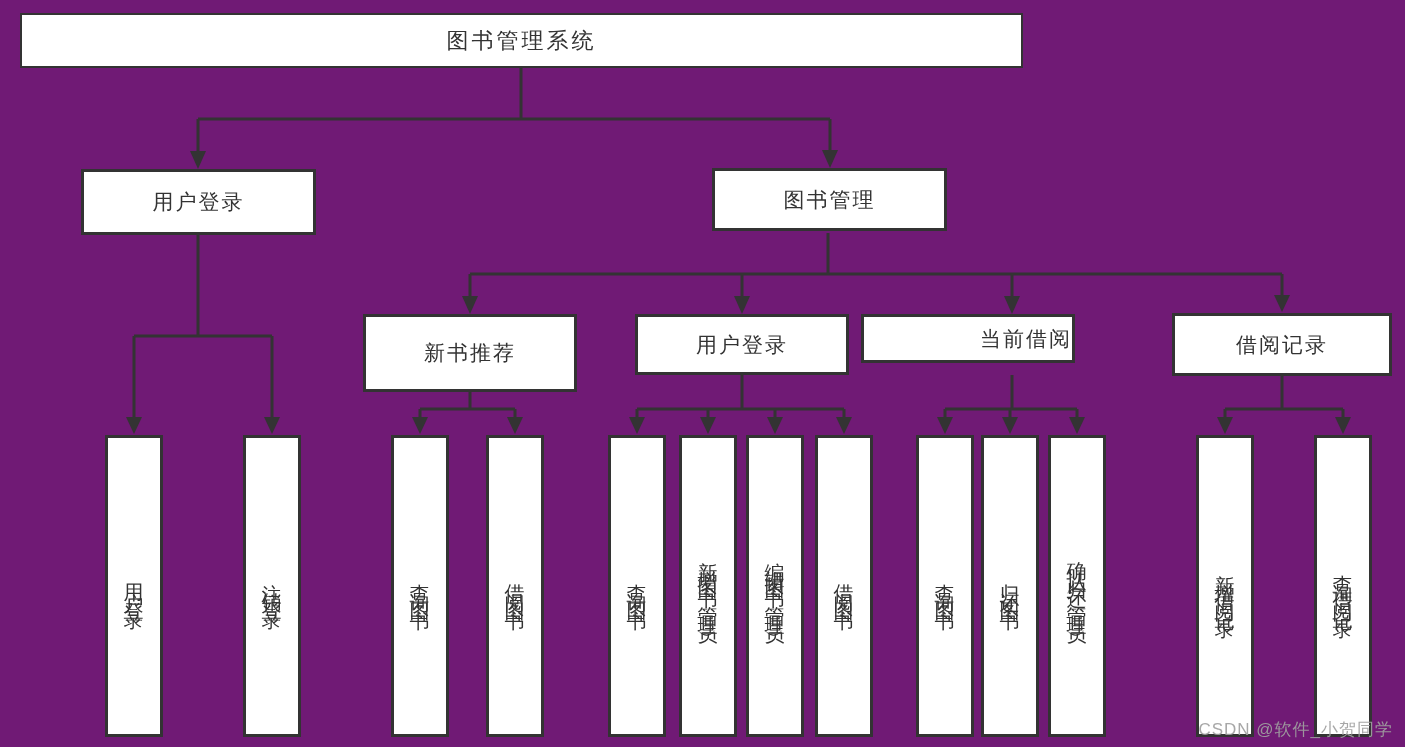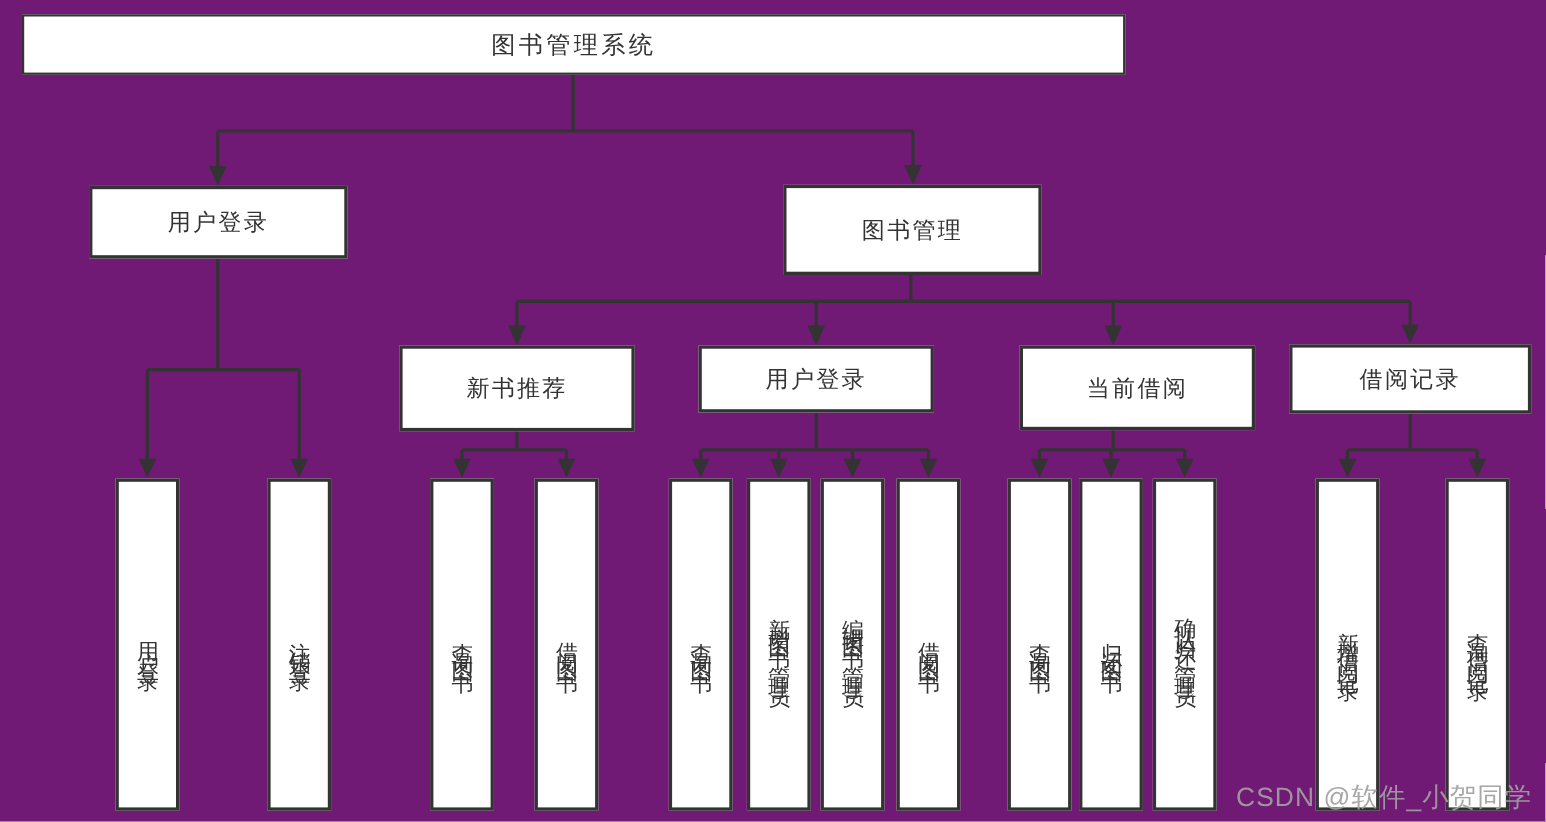--- a/index.html
+++ b/index.html
@@ -46,21 +46,21 @@
     text-orientation: mixed;
     font-size: 20px;
     letter-spacing: 9px;
     line-height: 1;
     white-space: nowrap;
   }
   .watermark {
     position: absolute;
     right: 12px;
     bottom: 6px;
-    font-size: 24px;
+    font-size: 17px;
     color: rgba(160, 160, 160, 0.92);
     letter-spacing: 1px;
     z-index: 10;
   }
 </style>
 </head>
 <body>
 
 <div class="canvas">
 
@@ -104,31 +104,31 @@
     </g>
   </svg>
 
   <div class="node root-box" style="left:20px; top:13px; width:1003px; height:55px;">
     <span class="lbl">图书管理系统</span>
   </div>
 
   <div class="node" style="left:81px; top:169px; width:235px; height:66px;">
     <span class="lbl">用户登录</span>
   </div>
-  <div class="node" style="left:712px; top:168px; width:235px; height:82px;">
+  <div class="node" style="left:712px; top:168px; width:235px; height:63px;">
     <span class="lbl">图书管理</span>
   </div>
 
   <div class="node" style="left:363px; top:314px; width:214px; height:78px;">
     <span class="lbl">新书推荐</span>
   </div>
   <div class="node" style="left:635px; top:314px; width:214px; height:61px;">
     <span class="lbl">用户登录</span>
   </div>
-  <div class="node" style="left:927px; top:314px; width:214px; height:77px;">
+  <div class="node" style="left:861px; top:314px; width:214px; height:49px;justify-content:flex-end;">
     <span class="lbl">当前借阅</span>
   </div>
   <div class="node" style="left:1172px; top:313px; width:220px; height:63px;">
     <span class="lbl">借阅记录</span>
   </div>
 
   <div class="node leaf" style="left:105px;">
     <span class="lbl">用户登录</span>
   </div>
   <div class="node leaf" style="left:243px;">

